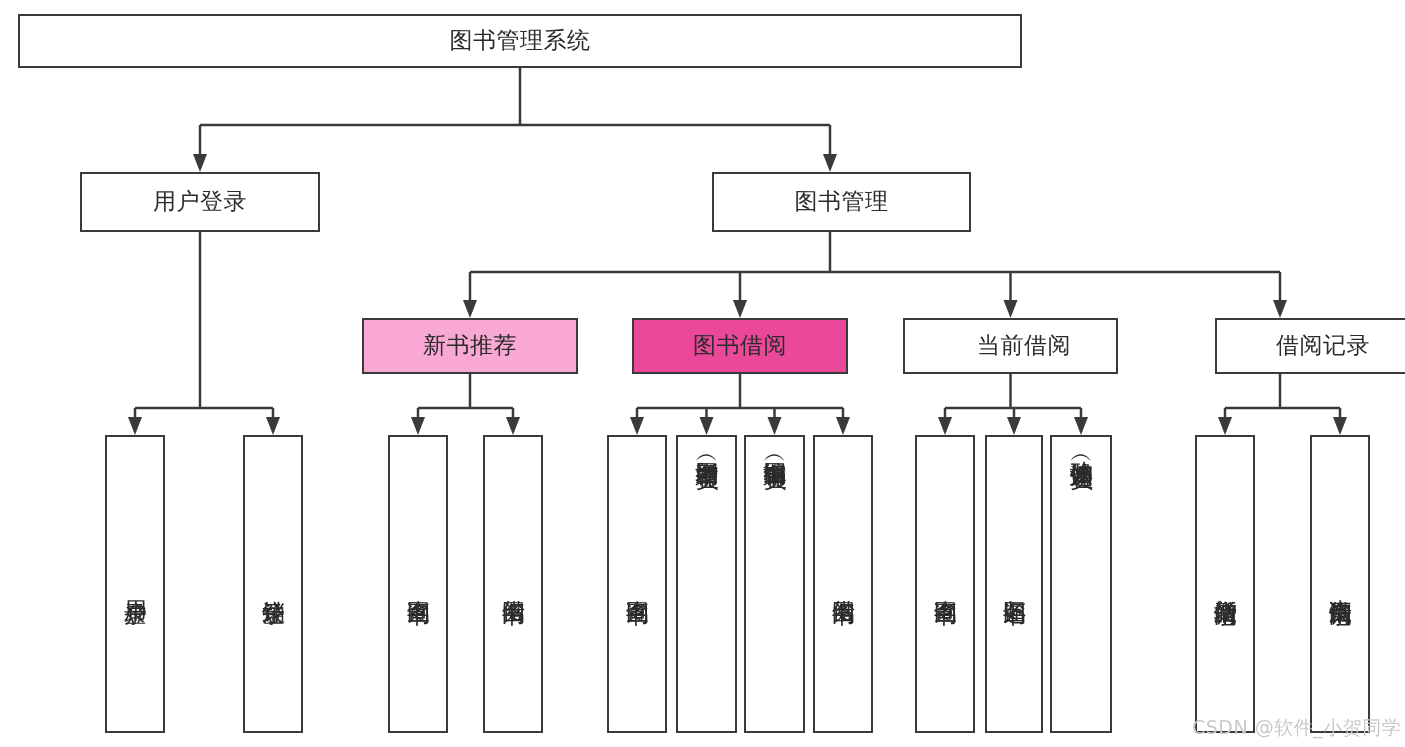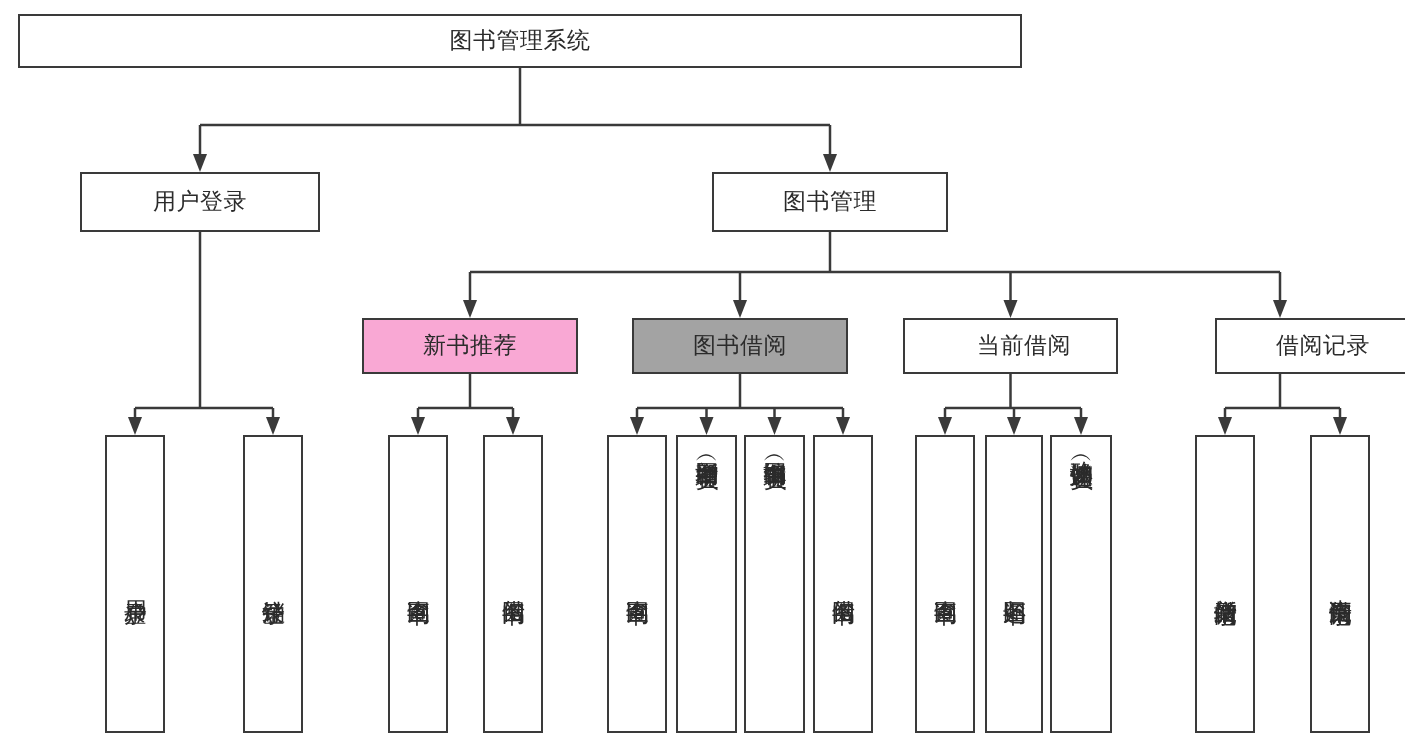--- a/index.html
+++ b/index.html
@@ -137,27 +137,27 @@
       </g>
   </svg>
 
   <div id="node-layer">
       <div class="node-box" style="left: 18px; top: 14px; width: 1004px; height: 54px; border-color: rgb(58, 58, 58); background: rgb(255, 255, 255);">
         <span class="node-label-h" style="color: rgb(43, 43, 43);">图书管理系统</span>
       </div>
       <div class="node-box" style="left: 80px; top: 172px; width: 240px; height: 60px; border-color: rgb(58, 58, 58); background: rgb(255, 255, 255);">
         <span class="node-label-h" style="color: rgb(43, 43, 43);">用户登录</span>
       </div>
-      <div class="node-box" style="left: 712px; top: 172px; width: 236px; height: 60px; border-color: rgb(58, 58, 58); background: rgb(255, 255, 255);">
+      <div class="node-box" style="left: 712px; top: 172px; width: 259px; height: 60px; border-color: rgb(58, 58, 58); background: rgb(255, 255, 255);">
         <span class="node-label-h" style="color: rgb(43, 43, 43);">图书管理</span>
       </div>
       <div class="node-box" style="left: 362px; top: 318px; width: 216px; height: 56px; border-color: rgb(58, 58, 58); background: #f9a8d4;">
         <span class="node-label-h" style="color: rgb(43, 43, 43);">新书推荐</span>
       </div>
-      <div class="node-box" style="left: 632px; top: 318px; width: 216px; height: 56px; border-color: rgb(58, 58, 58); background: #a3a3a3;">
+      <div class="node-box" style="left: 632px; top: 318px; width: 216px; height: 56px; border-color: rgb(58, 58, 58); background: #ec4899;">
         <span class="node-label-h" style="color: rgb(43, 43, 43);">图书借阅</span>
       </div>
       <div class="node-box" style="left: 903px; top: 318px; width: 215px; height: 56px; border-color: rgb(58, 58, 58); background: rgb(255, 255, 255);">
         <span class="node-label-h" style="color: rgb(43, 43, 43); margin-left: 27px;">当前借阅</span>
       </div>
       <div class="node-box" style="left: 1172px; top: 318px; width: 216px; height: 56px; border-color: rgb(58, 58, 58); background: rgb(255, 255, 255); margin-left: 43px;">
         <span class="node-label-h" style="color: rgb(43, 43, 43);">借阅记录</span>
       </div>
       <div class="node-box vertical centered" style="left: 105px; top: 435px; width: 60px; height: 298px; border-color: rgb(58, 58, 58); background: rgb(255, 255, 255);">
         <span class="node-label-v" style="color: rgb(43, 43, 43);">用户登录</span>
@@ -193,14 +193,15 @@
         <span class="node-label-v" style="color: rgb(43, 43, 43);">确认归还（管理员）</span>
       </div>
       <div class="node-box vertical centered" style="left: 1195px; top: 435px; width: 60px; height: 298px; border-color: rgb(58, 58, 58); background: rgb(255, 255, 255);">
         <span class="node-label-v" style="color: rgb(43, 43, 43);">新增借阅记录</span>
       </div>
       <div class="node-box vertical centered" style="left: 1310px; top: 435px; width: 60px; height: 298px; border-color: rgb(58, 58, 58); background: rgb(255, 255, 255);">
         <span class="node-label-v" style="color: rgb(43, 43, 43);">查询借阅记录</span>
       </div>
     </div>
 
+  <div class="watermark" id="watermark" style="left: 1192px; top: 715px; color: rgb(201, 201, 201);">CSDN @软件_小贺同学</div>
 
 </div>
 
 </body></html>

